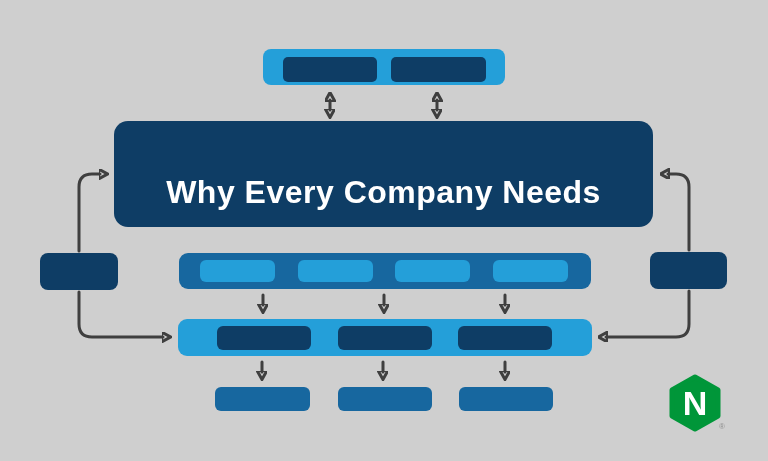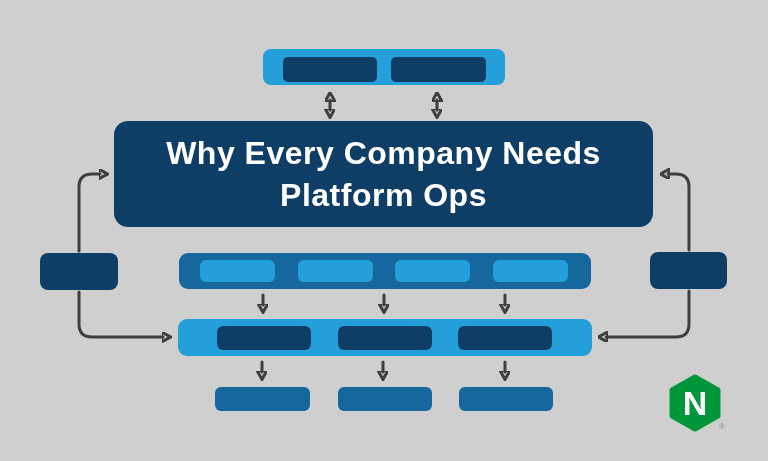--- a/index.html
+++ b/index.html
@@ -27,21 +27,21 @@
   .top-chip-1{left:283px;top:57px;width:94px;height:25px;border-radius:5px;}
   .top-chip-2{left:391px;top:57px;width:95px;height:25px;border-radius:5px;}
 
   
   .title-box{
     left:114px;top:121px;width:539px;height:106px;border-radius:14px;
     display:flex;flex-direction:column;align-items:center;justify-content:center;
   }
   .title-line{
     color:var(--white);font-weight:bold;font-size:32px;line-height:42px;
-    text-align:center;letter-spacing:.5px;white-space:nowrap;
+    text-align:center;letter-spacing:.5px;white-space:nowrap;margin-top:36px;
   }
 
   
   .row-upper{left:179px;top:253px;width:412px;height:36px;border-radius:9px;}
   .ru-chip{top:260px;width:75px;height:22px;border-radius:6px;}
   .ru-1{left:200px;} .ru-2{left:298px;} .ru-3{left:395px;} .ru-4{left:493px;}
 
   
   .row-lower{left:178px;top:319px;width:414px;height:37px;border-radius:9px;}
   .rl-chip{top:326px;width:94px;height:24px;border-radius:6px;}
@@ -70,21 +70,20 @@
 <body>
 
 <div class="canvas">
 
   <div class="box light top-bar"></div>
   <div class="box navy top-chip-1"></div>
   <div class="box navy top-chip-2"></div>
 
   <div class="box navy title-box">
     <div class="title-line">Why Every Company Needs</div>
-    <div class="title-line">Platform Ops</div>
   </div>
 
   <div class="box med row-upper"></div>
   <div class="box light ru-chip ru-1"></div>
   <div class="box light ru-chip ru-2"></div>
   <div class="box light ru-chip ru-3"></div>
   <div class="box light ru-chip ru-4"></div>
 
   <div class="box light row-lower"></div>
   <div class="box navy rl-chip rl-1"></div>

